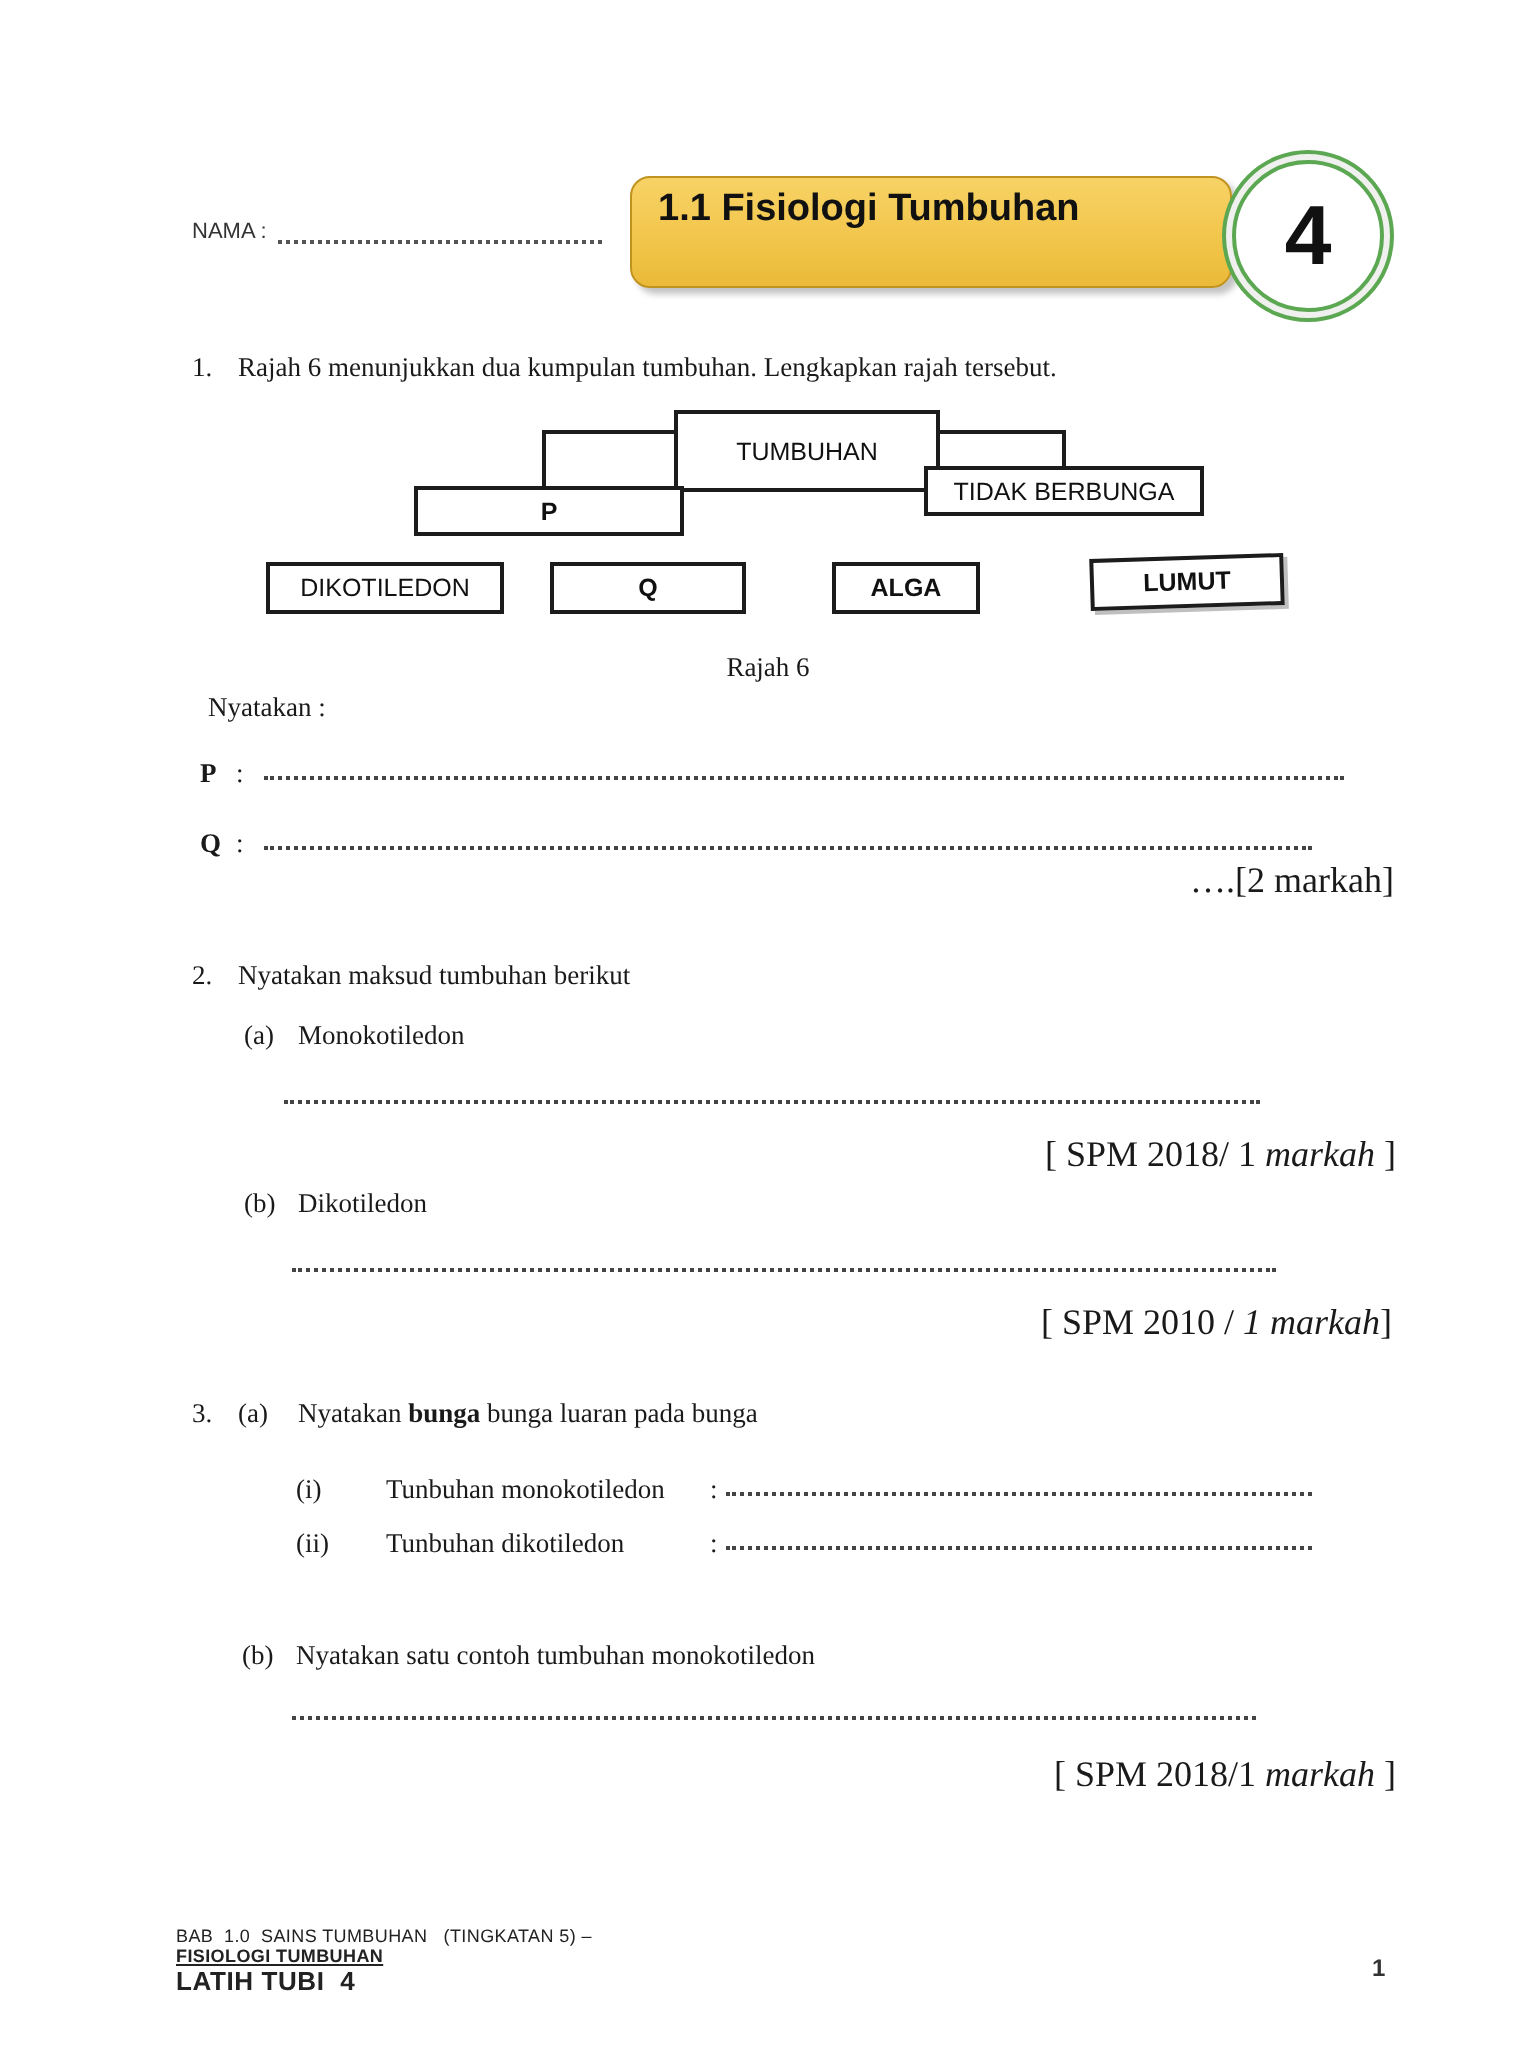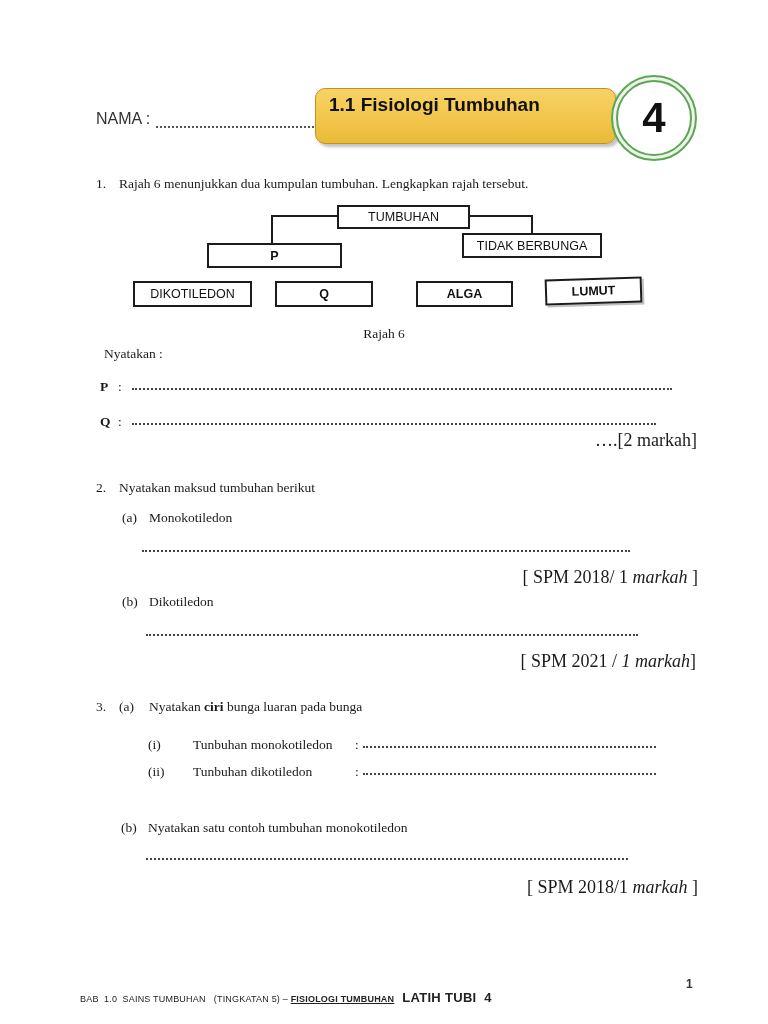--- a/index.html
+++ b/index.html
@@ -11,21 +11,21 @@
     background: #ffffff;
     font-family: "Liberation Serif", serif;
     color: #1a1a1a;
     overflow: hidden;
   }
   .abs { position: absolute; }
 
   
   .nama-row {
     font-family: "Liberation Sans", sans-serif;
-    font-size: 16px;
+    font-size: 11px;
     color: #333;
     display: flex;
     align-items: flex-end;
   }
   .nama-dots {
     display: inline-block;
     width: 162px;
     border-bottom: 2px dotted #555;
     height: 12px;
     margin-left: 6px;
@@ -150,26 +150,26 @@
     <span class="qnum">1.</span>
     <span>Rajah 6 menunjukkan dua kumpulan tumbuhan. Lengkapkan rajah tersebut.</span>
   </div>
 
   <div class="abs diagram">
     <div class="dline" style="left:272px; top:15px; width:66px; height:2px;"></div>
     <div class="dline" style="left:271px; top:15px; width:2px; height:29px;"></div>
     <div class="dline" style="left:470px; top:15px; width:63px; height:2px;"></div>
     <div class="dline" style="left:531px; top:15px; width:2px; height:29px;"></div>
 
-    <div class="dbox" style="left:337px; top:5px; width:133px; height:24px;">TUMBUHAN</div>
+    <div class="dbox" style="left:337px; top:5px; width:133px; height:41px;">TUMBUHAN</div>
     <div class="dbox bold" style="left:207px; top:43px; width:135px; height:25px;">P</div>
     <div class="dbox" style="left:462px; top:33px; width:140px; height:25px;">TIDAK BERBUNGA</div>
     <div class="dbox" style="left:133px; top:81px; width:119px; height:26px;">DIKOTILEDON</div>
     <div class="dbox bold" style="left:275px; top:81px; width:98px; height:26px;">Q</div>
-    <div class="dbox bold" style="left:416px; top:81px; width:97px; height:26px;">ALGA</div>
+    <div class="dbox bold" style="left:416px; top:81px; width:74px; height:26px;">ALGA</div>
     <div class="dbox bold" style="left:545px; top:78px; width:97px; height:26px; transform:rotate(-1.8deg); box-shadow:2px 2px 0 rgba(0,0,0,0.25);">LUMUT</div>
   </div>
 
   <div class="abs" style="left:0; top:326px; width:768px; text-align:center; font-size:13.5px;">Rajah 6</div>
 
   <div class="abs" style="left:104px; top:346px; font-size:13.5px;">Nyatakan :</div>
 
   <div class="abs qrow" style="left:100px; top:379px; width:572px;">
     <span class="bold" style="width:18px;">P</span>
     <span style="width:10px;">:</span>
@@ -193,27 +193,27 @@
   <div class="abs dotline" style="left:142px; top:538px; width:488px;"></div>
   <div class="abs marks" style="left:450px; top:567px; width:248px;text-align:right;">
     <span class="pre">[ SPM 2018/ 1 </span><i class="pre">markah</i><span class="pre"> ]</span>
   </div>
   <div class="abs qrow" style="left:122px; top:594px;">
     <span class="sublabel">(b)</span>
     <span>Dikotiledon</span>
   </div>
   <div class="abs dotline" style="left:146px; top:622px; width:492px;"></div>
   <div class="abs marks" style="left:450px; top:651px; width:246px;">
-    <span class="pre">[ SPM 2021 / </span><i class="pre">1 markah</i><span class="pre">]</span>
+    <span class="pre">[ SPM 2010 / </span><i class="pre">1 markah</i><span class="pre">]</span>
   </div>
 
   <div class="abs qrow" style="left:96px; top:699px; width:640px;">
     <span class="qnum">3.</span>
     <span class="sublabel" style="width:30px;">(a)</span>
-    <span><span class="pre">Nyatakan </span><span class="bold pre">ciri</span><span class="pre"> bunga luaran pada bunga</span></span>
+    <span><span class="pre">Nyatakan </span><span class="bold pre">bunga</span><span class="pre"> bunga luaran pada bunga</span></span>
   </div>
 
   <div class="abs qrow" style="left:148px; top:737px; width:508px;">
     <span style="width:45px;">(i)</span>
     <span style="width:162px;">Tunbuhan monokotiledon</span>
     <span>:</span>
     <span class="dotfill"></span>
   </div>
   <div class="abs qrow" style="left:148px; top:764px; width:508px;">
     <span style="width:45px;">(ii)</span>
@@ -224,20 +224,20 @@
 
   <div class="abs qrow" style="left:121px; top:820px;">
     <span class="sublabel">(b)</span>
     <span>Nyatakan satu contoh tumbuhan monokotiledon</span>
   </div>
   <div class="abs dotline" style="left:146px; top:846px; width:482px;"></div>
   <div class="abs marks" style="left:450px; top:877px; width:248px;">
     <span class="pre">[ SPM 2018/1 </span><i class="pre">markah</i><span class="pre"> ]</span>
   </div>
 
-  <div class="abs footer" style="left:80px; top:990px;">
+  <div class="abs footer" style="left:80px; top:963px;flex-direction:column;">
     <span class="pre">BAB  1.0  SAINS TUMBUHAN   (TINGKATAN 5) – </span>
     <span class="fbold pre">FISIOLOGI TUMBUHAN</span>
     <span class="flatih pre">LATIH TUBI  4</span>
   </div>
   <div class="abs pagenum" style="left:686px; top:977px;">1</div>
 
 </div>
 
 </body></html>

